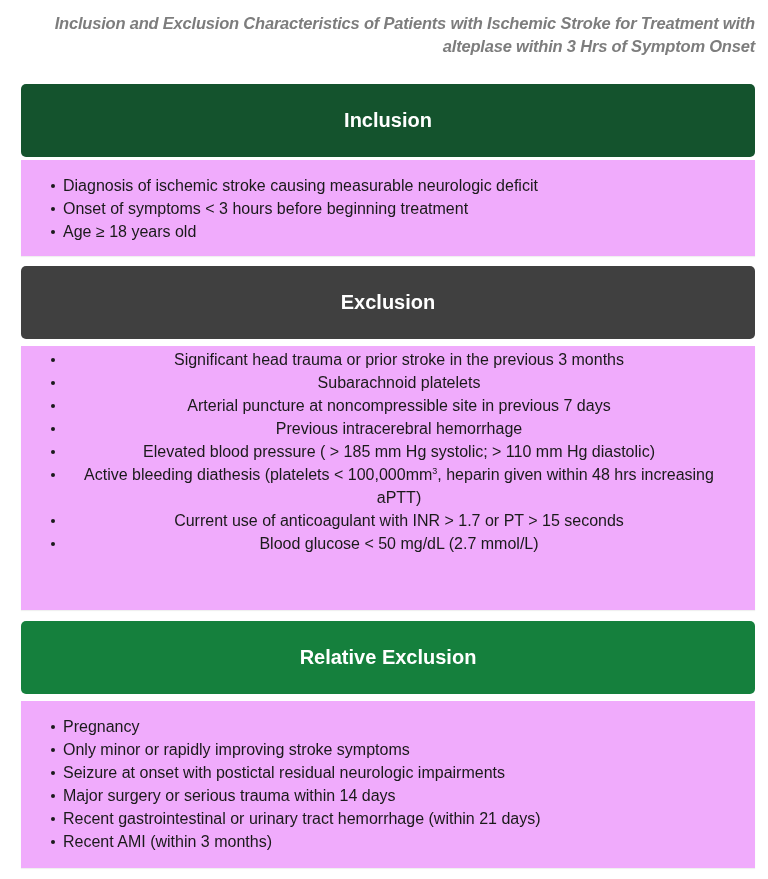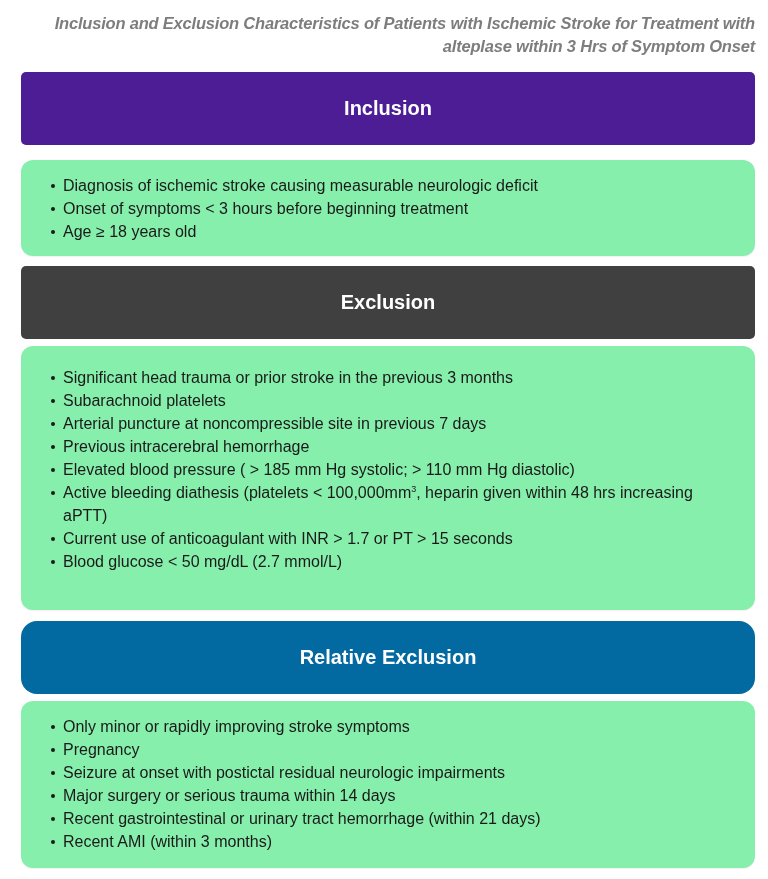--- a/index.html
+++ b/index.html
@@ -11,71 +11,71 @@
       color: #7d7d7d; letter-spacing: -0.2px; text-align: right;
     }
     .header {
       position: absolute; left: 21px; width: 734px; height: 73px;
       border-radius: 5px; color: #ffffff;
       display: flex; align-items: center; justify-content: center;
       font-weight: bold; font-size: 20px;
     }
     .panel {
       position: absolute; left: 21px; width: 734px;
-      background: #86efac; border-radius: 12px;
+      background: #f0abfc; border-radius: 0;
       box-shadow: 0 1px 1px rgba(0,0,0,0.06);
     }
     .panel ul { list-style: none; margin: 0; padding: 0; position: absolute; left: 30px; right: 20px; }
     .panel li {
       position: relative; padding-left: 12px;
       font-size: 16px; line-height: 23px; color: #1a1a1a;
     }
     .panel li::before {
       content: ""; position: absolute; left: 0; top: 10px;
       width: 4px; height: 4px; border-radius: 50%; background: #1a1a1a;
     }
     sup, sub { font-size: 9px; line-height: 0; }
   </style>
 </head>
 <body>
 
 <div class="title">Inclusion and Exclusion Characteristics of Patients with Ischemic Stroke for Treatment with alteplase within 3 Hrs of Symptom Onset</div>
 
-<div class="header" style="top:72px; background:#4c1d95;">
+<div class="header" style="top:84px; background:#14532d;">
   <span>Inclusion</span>
 </div>
 <div class="panel" style="top:160px; height:96px;">
   <ul style="top:14px;">
     <li>Diagnosis of ischemic stroke causing measurable neurologic deficit</li>
     <li>Onset of symptoms &lt; 3 hours before beginning treatment</li>
     <li>Age ≥ 18 years old</li>
   </ul>
 </div>
 
 <div class="header" style="top:266px; background:#404040;">
   <span>Exclusion</span>
 </div>
 <div class="panel" style="top:346px; height:264px;">
-  <ul style="top:20px;">
+  <ul style="top:2px;text-align:center;">
     <li>Significant head trauma or prior stroke in the previous 3 months</li>
     <li>Subarachnoid platelets</li>
     <li>Arterial puncture at noncompressible site in previous 7 days</li>
     <li>Previous intracerebral hemorrhage</li>
     <li>Elevated blood pressure ( &gt; 185 mm Hg systolic; &gt; 110 mm Hg diastolic)</li>
     <li><span>Active bleeding diathesis (platelets &lt; 100,000mm</span><sup>3</sup><span>, heparin given within 48 hrs increasing aPTT)</span></li>
     <li>Current use of anticoagulant with INR &gt; 1.7 or PT &gt; 15 seconds</li>
     <li>Blood glucose &lt; 50 mg/dL (2.7 mmol/L)</li>
   </ul>
 </div>
 
-<div class="header" style="top:621px; background:#0369a1;border-radius:16px;">
+<div class="header" style="top:621px; background:#15803d;">
   <span>Relative Exclusion</span>
 </div>
 <div class="panel" style="top:701px; height:167px;">
   <ul style="top:14px;">
+    <li>Pregnancy</li>
     <li>Only minor or rapidly improving stroke symptoms</li>
-    <li>Pregnancy</li>
     <li>Seizure at onset with postictal residual neurologic impairments</li>
     <li>Major surgery or serious trauma within 14 days</li>
     <li>Recent gastrointestinal or urinary tract hemorrhage (within 21 days)</li>
     <li>Recent AMI (within 3 months)</li>
   </ul>
 </div>
 
 </body></html>

